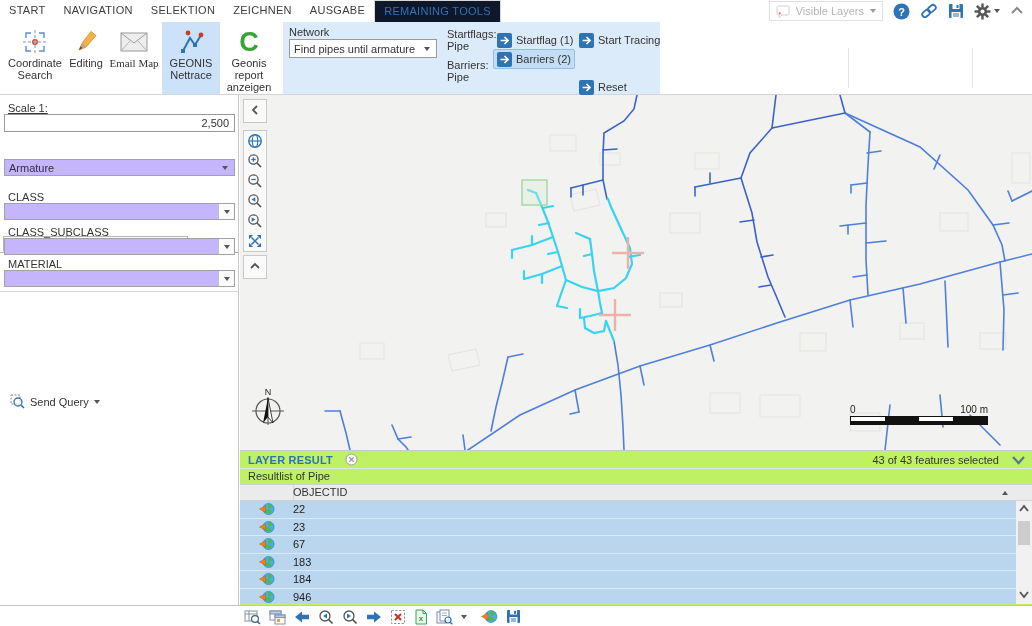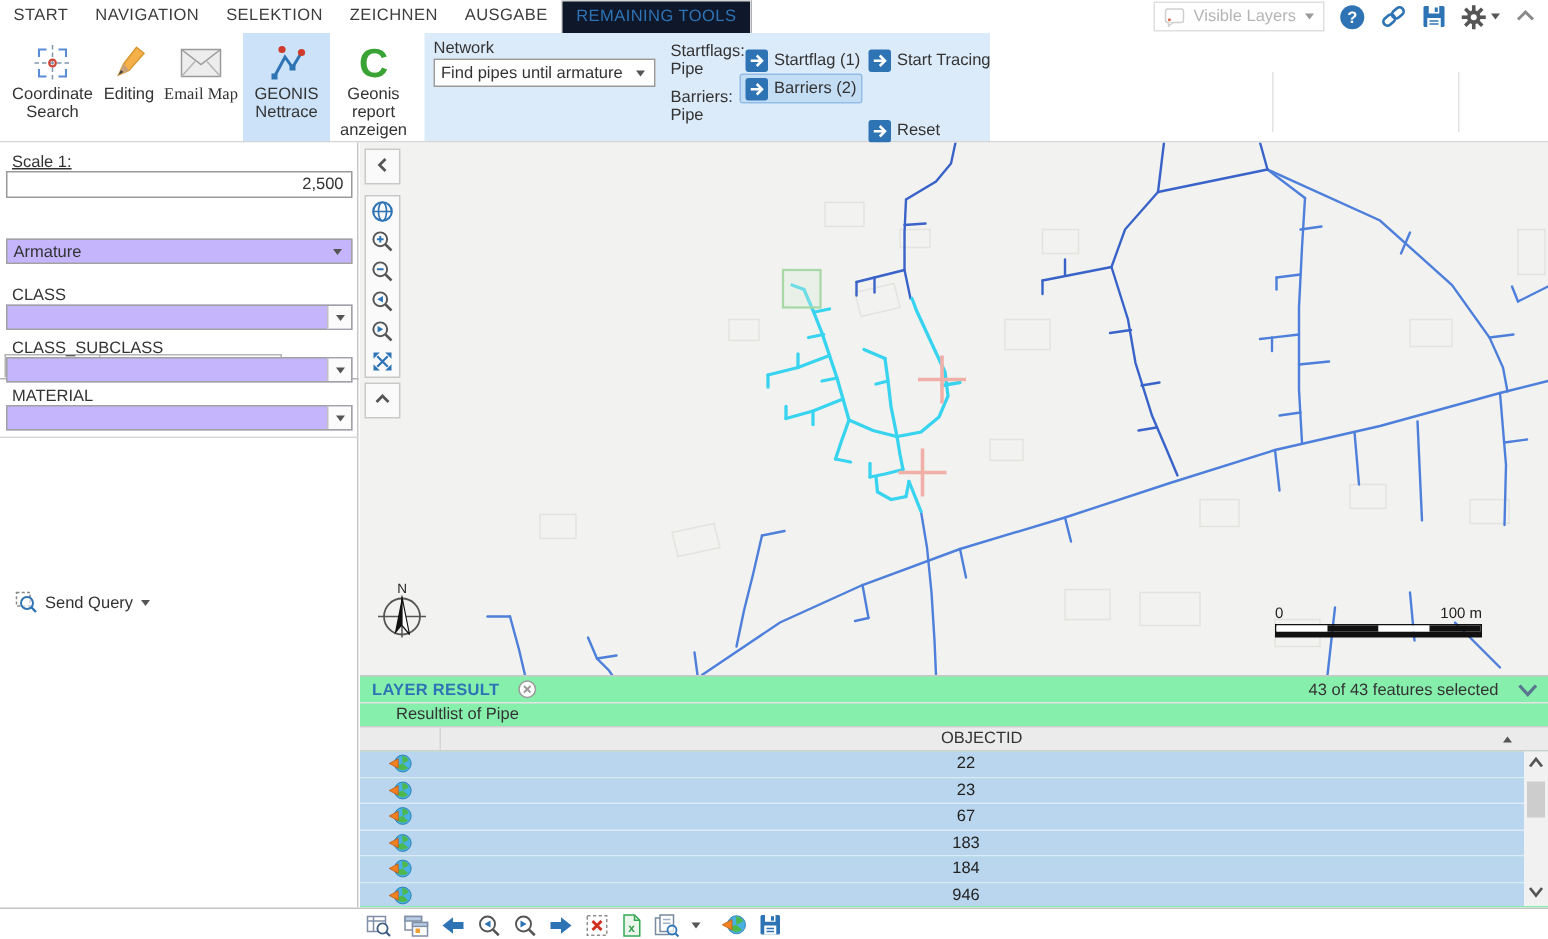--- a/index.html
+++ b/index.html
@@ -52,35 +52,35 @@
   
   .map{left:240px;top:95px;width:792px;height:355px;background:#f2f2f0;overflow:hidden;}
   .maptools{position:absolute;left:3px;width:24px;background:#fafafa;border:1px solid #c9c9c9;box-sizing:border-box;display:flex;flex-direction:column;align-items:center;}
   .mt-item{height:20px;display:flex;align-items:center;justify-content:center;width:100%;}
   .scalebar{position:absolute;left:610px;top:310px;width:138px;}
   .sb-labels{display:flex;justify-content:space-between;font-size:10px;color:#222;line-height:10px;margin-bottom:1px;}
   .sb-bar{display:flex;height:4px;border:1px solid #111;}
   .sb-bar div{flex:1;}
   .sb-under{height:3px;background:#111;}
   
-  .results{left:240px;top:450px;width:792px;height:155px;background:#86efac;border-top:1px solid #c8c8c8;box-sizing:border-box;}
+  .results{left:240px;top:450px;width:792px;height:155px;background:#bef264;border-top:1px solid #c8c8c8;box-sizing:border-box;}
   .res-head{position:absolute;left:0;top:0;right:0;height:17px;display:flex;align-items:center;border-bottom:1px solid #e4e4e4;}
   .res-tab{color:#2e74b5;font-weight:bold;margin-left:8px;letter-spacing:.2px;}
   .res-close{margin-left:12px;display:inline-flex;}
   .res-status{margin-left:auto;color:#333;}
   .res-collapse{margin:0 6px 0 12px;display:inline-flex;}
-  .res-sub{position:absolute;left:0;top:17px;right:0;height:24px;line-height:16px;padding-left:24px;color:#333;}
+  .res-sub{position:absolute;left:0;top:17px;right:0;height:24px;line-height:16px;padding-left:8px;color:#333;}
   .tbl-head{position:absolute;left:0;top:33px;right:0;height:17px;background:#ebebeb;border-top:1px solid #cfcfcf;border-bottom:1px solid #cfcfcf;box-sizing:border-box;}
   .tbl-head .col1{position:absolute;left:0;top:0;bottom:0;width:53px;border-right:1px solid #d6d6d6;}
-  .tbl-head .colmain{position:absolute;left:53px;right:16px;top:0;bottom:0;text-align:center;line-height:15px;color:#333;}
+  .tbl-head .colmain{position:absolute;left:53px;right:16px;top:0;bottom:0;line-height:15px;color:#333;}
   .sort-asc{position:absolute;right:24px;top:6px;width:0;height:0;border-left:3.5px solid transparent;border-right:3.5px solid transparent;border-bottom:4.5px solid #555;}
   .tbl-rows{position:absolute;left:0;top:50px;right:16px;bottom:1px;overflow:hidden;}
   .trow{height:17.5px;background:#b9d6ee;border-bottom:1px solid #dce9f6;box-sizing:border-box;display:flex;align-items:center;}
   .trow .icell{width:53px;display:flex;justify-content:center;flex:none;}
-  .trow .vcell{flex:1;text-align:center;padding-right:21px;color:#222;}
+  .trow .vcell{flex:1;text-align:left;padding-right:21px;color:#222;}
   .vscroll{position:absolute;right:0;top:50px;width:16px;bottom:1px;background:#f1f1f1;}
   .vs-thumb{position:absolute;left:2px;right:2px;top:20px;height:24px;background:#cdcdcd;}
   .vs-up{position:absolute;left:1px;top:2px;}
   .vs-down{position:absolute;left:1px;bottom:4px;}
   
   .bottombar{left:0;top:605px;right:0;height:21px;background:#fff;border-top:1px solid #c4c4c4;box-sizing:border-box;}
   .bb-icons{position:absolute;left:244px;top:1px;height:19px;display:flex;align-items:center;gap:8px;}
   .bb-ic{display:inline-flex;align-items:center;}
   svg{display:block;}
   .greenC{font-size:27px;font-weight:bold;color:#3aa335;line-height:26px;font-family:"Liberation Sans",sans-serif;}

